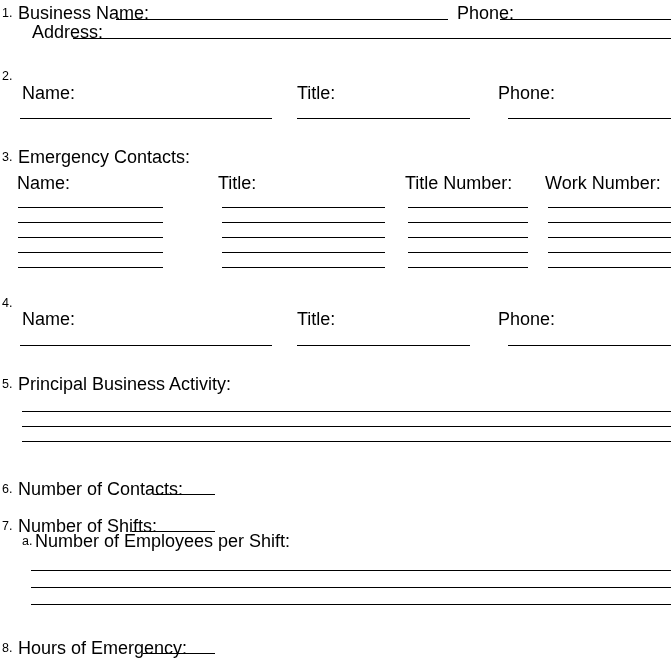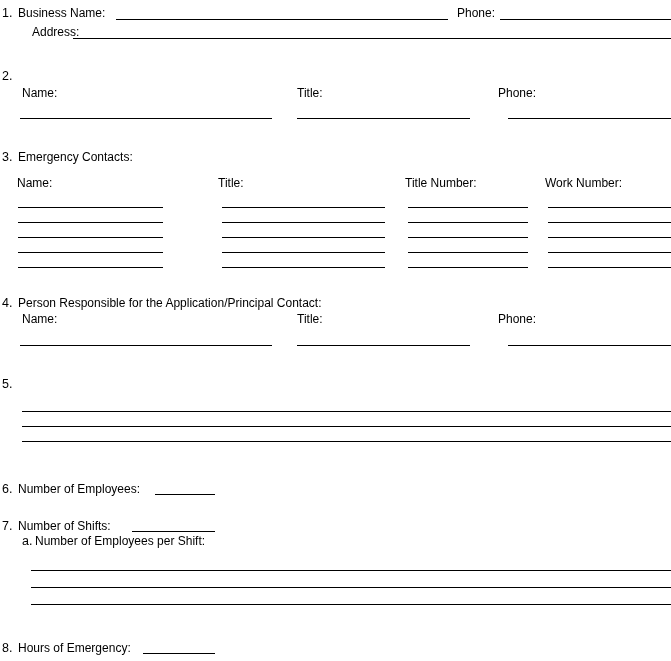--- a/index.html
+++ b/index.html
@@ -19,21 +19,21 @@
   .page {
     position: relative;
     width: 671px;
     height: 661px;
   }
   
   .t {
     position: absolute;
     white-space: nowrap;
     line-height: 14px;
-    font-size: 12px;
+    font-size: 18px;
     color: #000;
   }
   .num {
     position: absolute;
     white-space: nowrap;
     line-height: 14px;
     font-size: 12.5px;
   }
   
   .rule {
@@ -105,38 +105,38 @@
   <div class="rule-thin" style="left:222px; top:252px; width:163px;"></div>
   <div class="rule-thin" style="left:408px; top:252px; width:120px;"></div>
   <div class="rule-thin" style="left:548px; top:252px; width:123px;"></div>
 
   <div class="rule-thin" style="left:18px; top:267px; width:145px;"></div>
   <div class="rule-thin" style="left:222px; top:267px; width:163px;"></div>
   <div class="rule-thin" style="left:408px; top:267px; width:120px;"></div>
   <div class="rule-thin" style="left:548px; top:267px; width:123px;"></div>
 
   <span class="num" style="left:2px; top:296px;">4.</span>
-  <span class="t" style="left:18px; top:296px;">Person Responsible for the Application/Principal Contact:</span>
 
   <span class="t" style="left:22px; top:312px;">Name:</span>
   <span class="t" style="left:297px; top:312px;">Title:</span>
   <span class="t" style="left:498px; top:312px;">Phone:</span>
 
   <div class="rule" style="left:20px; top:345px; width:252px;"></div>
   <div class="rule" style="left:297px; top:345px; width:173px;"></div>
   <div class="rule" style="left:508px; top:345px; width:163px;"></div>
 
   <span class="num" style="left:2px; top:377px;">5.</span>
+  <span class="t" style="left:18px; top:377px;">Principal Business Activity:</span>
 
   <div class="rule-thin" style="left:22px; top:411px; width:649px;"></div>
   <div class="rule-thin" style="left:22px; top:426px; width:649px;"></div>
   <div class="rule-thin" style="left:22px; top:441px; width:649px;"></div>
 
   <span class="num" style="left:2px; top:482px;">6.</span>
-  <span class="t" style="left:18px; top:482px;">Number of Employees:</span>
+  <span class="t" style="left:18px; top:482px;">Number of Contacts:</span>
   <span class="t blank" style="left:155px; top:482px; width:60px; height:12px;"></span>
 
   <span class="num" style="left:2px; top:519px;">7.</span>
   <span class="t" style="left:18px; top:519px;">Number of Shifts:</span>
   <span class="t blank" style="left:132px; top:519px; width:83px; height:12px;"></span>
 
   <span class="num" style="left:22px; top:534px;">a.</span>
   <span class="t" style="left:35px; top:534px;">Number of Employees per Shift:</span>
 
   <div class="rule-thin" style="left:31px; top:570px; width:640px;"></div>

